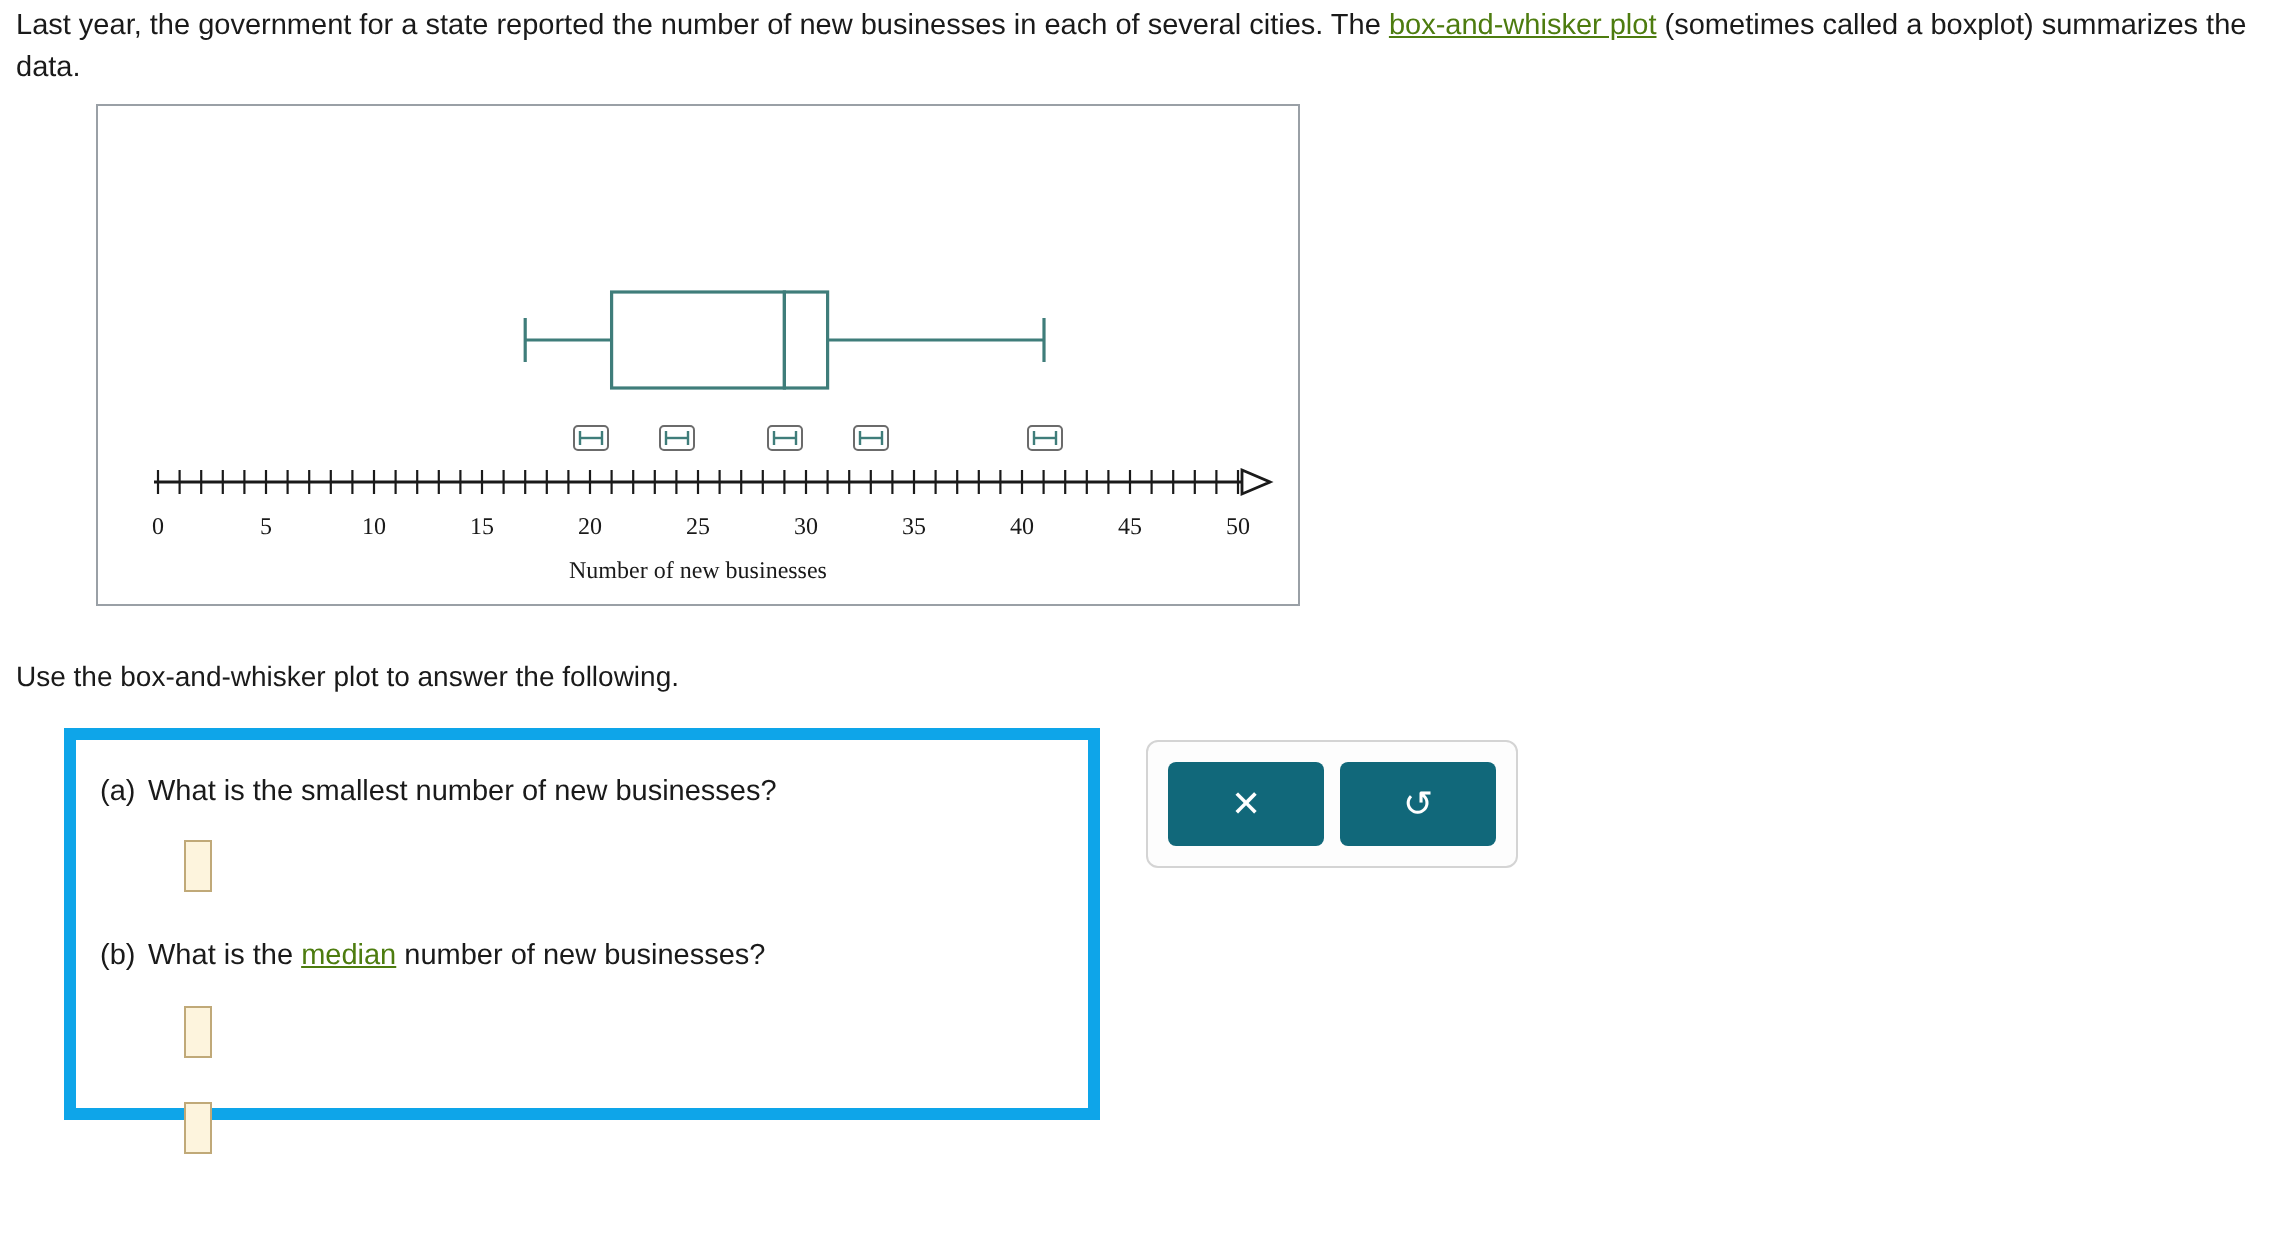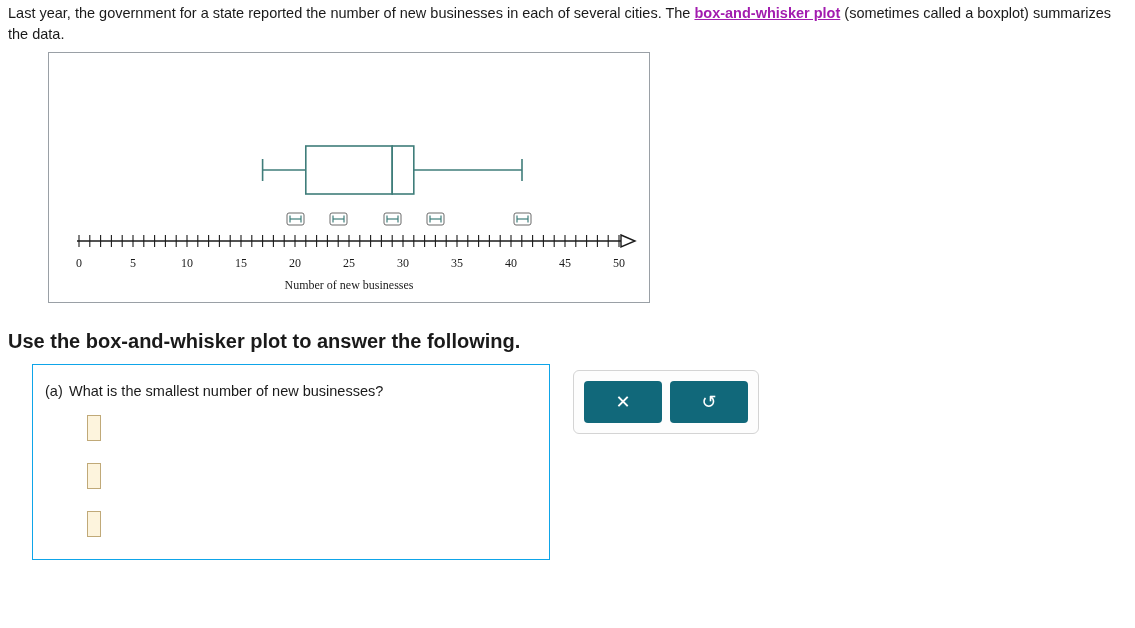--- a/index.html
+++ b/index.html
@@ -17,51 +17,49 @@
     overflow: hidden;
   }
   .intro {
     position: absolute;
     left: 8px;
     top: 3px;
     width: 1120px;
     line-height: 1.45;
   }
   .link {
-    color: #a21caf;
+    color: #4d7c0f;
     text-decoration: underline;
     cursor: pointer;
-    font-weight: bold;
   }
   .plot-panel {
     position: absolute;
     left: 48px;
     top: 52px;
     width: 600px;
     height: 249px;
     border: 1px solid #9aa0a6;
     background: #ffffff;
   }
   .plot-svg {
     display: block;
   }
   .instruction {
     position: absolute;
     left: 8px;
     top: 330px;
-    font-size: 20px;
-    font-weight: bold;
+    font-size: 14px;
   }
   .qbox {
     position: absolute;
     left: 32px;
     top: 364px;
     width: 518px;
     height: 196px;
-    border: 1px solid #0ea5e9;
+    border: 6px solid #0ea5e9;
     background: #ffffff;
     box-sizing: border-box;
     padding: 16px 14px 0 12px;
   }
   .question {
     font-size: 14.5px;
     color: #1a1a1a;
     margin: 0 0 0 0;
     line-height: 1.4;
   }
@@ -267,20 +265,23 @@
 
 <div class="qbox">
 
   <div class="question">
     <span class="q-label">(a)</span><span>What is the smallest number of new businesses?</span>
   </div>
   <div class="answer-row">
     <span class="answer-input"></span>
   </div>
 
+  <div class="question">
+    <span class="q-label">(b)</span><span>What is the </span><span class="link">median</span><span> number of new businesses?</span>
+  </div>
   <div class="answer-row">
     <span class="answer-input"></span>
   </div>
 
   <div class="answer-row">
     <span class="answer-input"></span>
   </div>
 
 </div>
 

